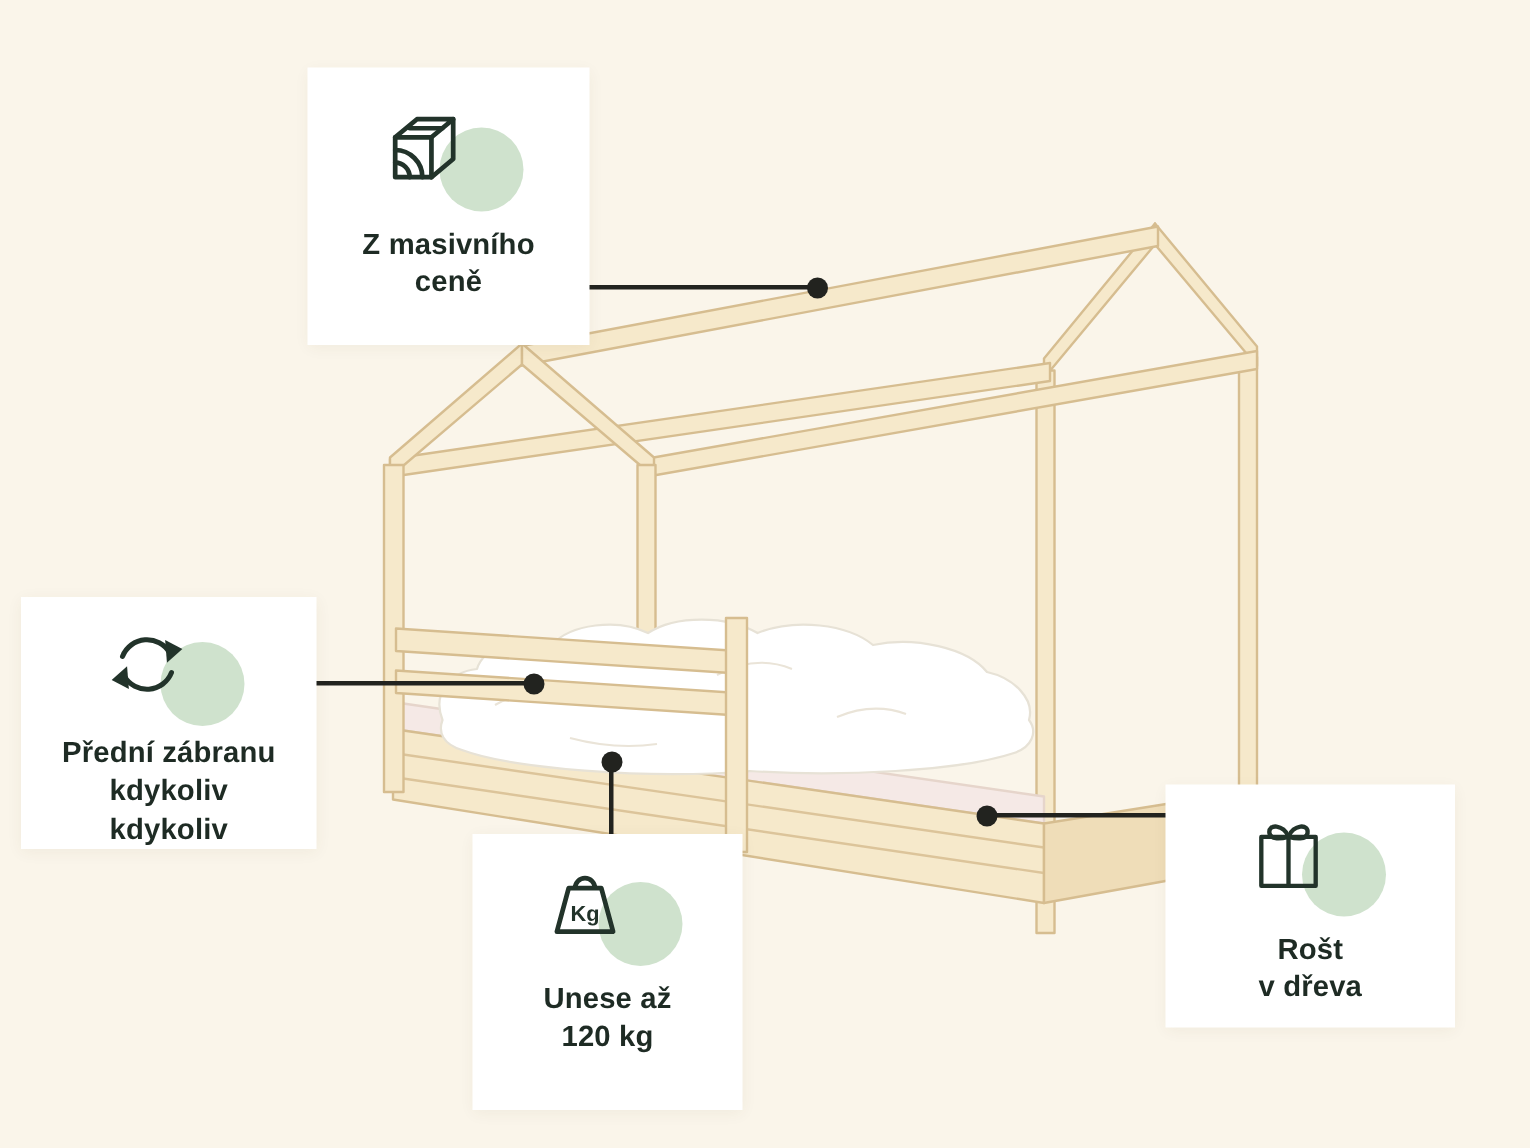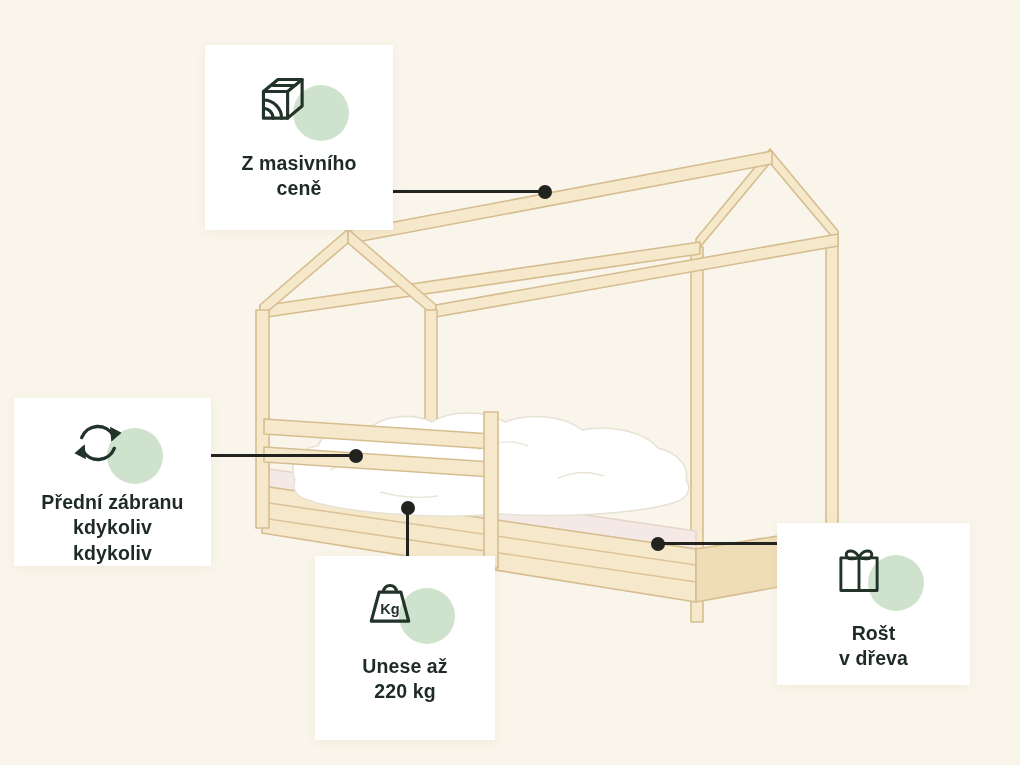--- a/index.html
+++ b/index.html
@@ -167,21 +167,21 @@
       <svg class="icon-svg" viewBox="0 0 48 48">
         <g fill="none" stroke="currentColor" stroke-width="2.6" stroke-linejoin="round">
           <path d="M18.5 15 A5.5 5.5 0 0 1 29.5 15"></path>
           <path d="M15 15 H33 L39.5 39 H8.5 Z"></path>
         </g>
         <text x="24" y="33" text-anchor="middle" font-size="12" font-weight="bold" fill="currentColor" font-family="&quot;Liberation Sans&quot;, sans-serif">Kg</text>
       </svg>
     </div>
     <div class="card-text">
       <span>Unese až</span>
-      <span>220 kg</span>
+      <span>120 kg</span>
     </div>
   </div>
 
   <div class="card" id="card-slatted-frame">
     <div class="icon-wrap">
       <div class="icon-circle"></div>
       <svg class="icon-svg" viewBox="0 0 48 48">
         <g fill="none" stroke="currentColor" stroke-width="2.4" stroke-linejoin="round">
           <rect x="9" y="14" width="30" height="27"></rect>
           <path d="M24 14 V41"></path>

